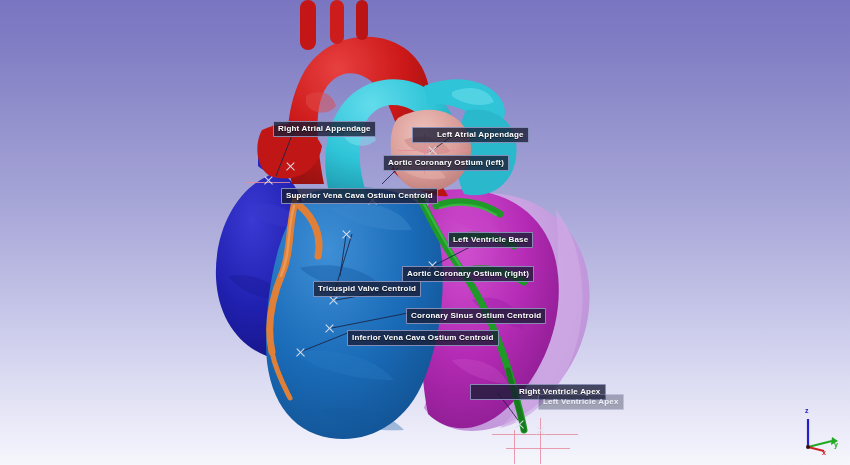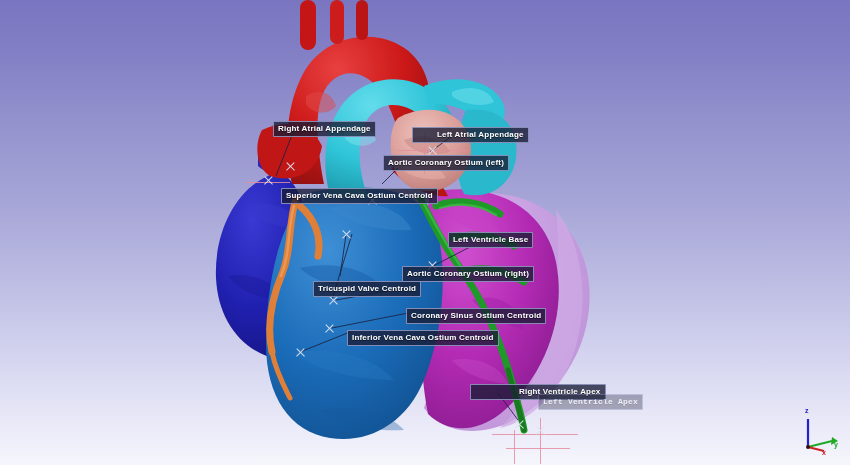--- a/index.html
+++ b/index.html
@@ -40,21 +40,21 @@
     color:#ffffff;
     font-size:8px;
     font-weight:bold;
     letter-spacing:.2px;
     line-height:10px;
     padding:2px 4px 2px 4px;
     white-space:nowrap;
     text-shadow:0 1px 0 rgba(0,0,0,.55);
     border-radius:1px;
   }
-  .label.faded{opacity:.42;font-family:Liberation Mono, monospace;}
+  .label.faded{opacity:.42;}
 
   
   #axes{position:absolute;right:8px;bottom:6px;width:48px;height:52px;}
   #axes .axlabel{position:absolute;font-size:7px;font-weight:bold;}
 </style>
 </head>
 <body>
 
 <div id="viewport">
 

